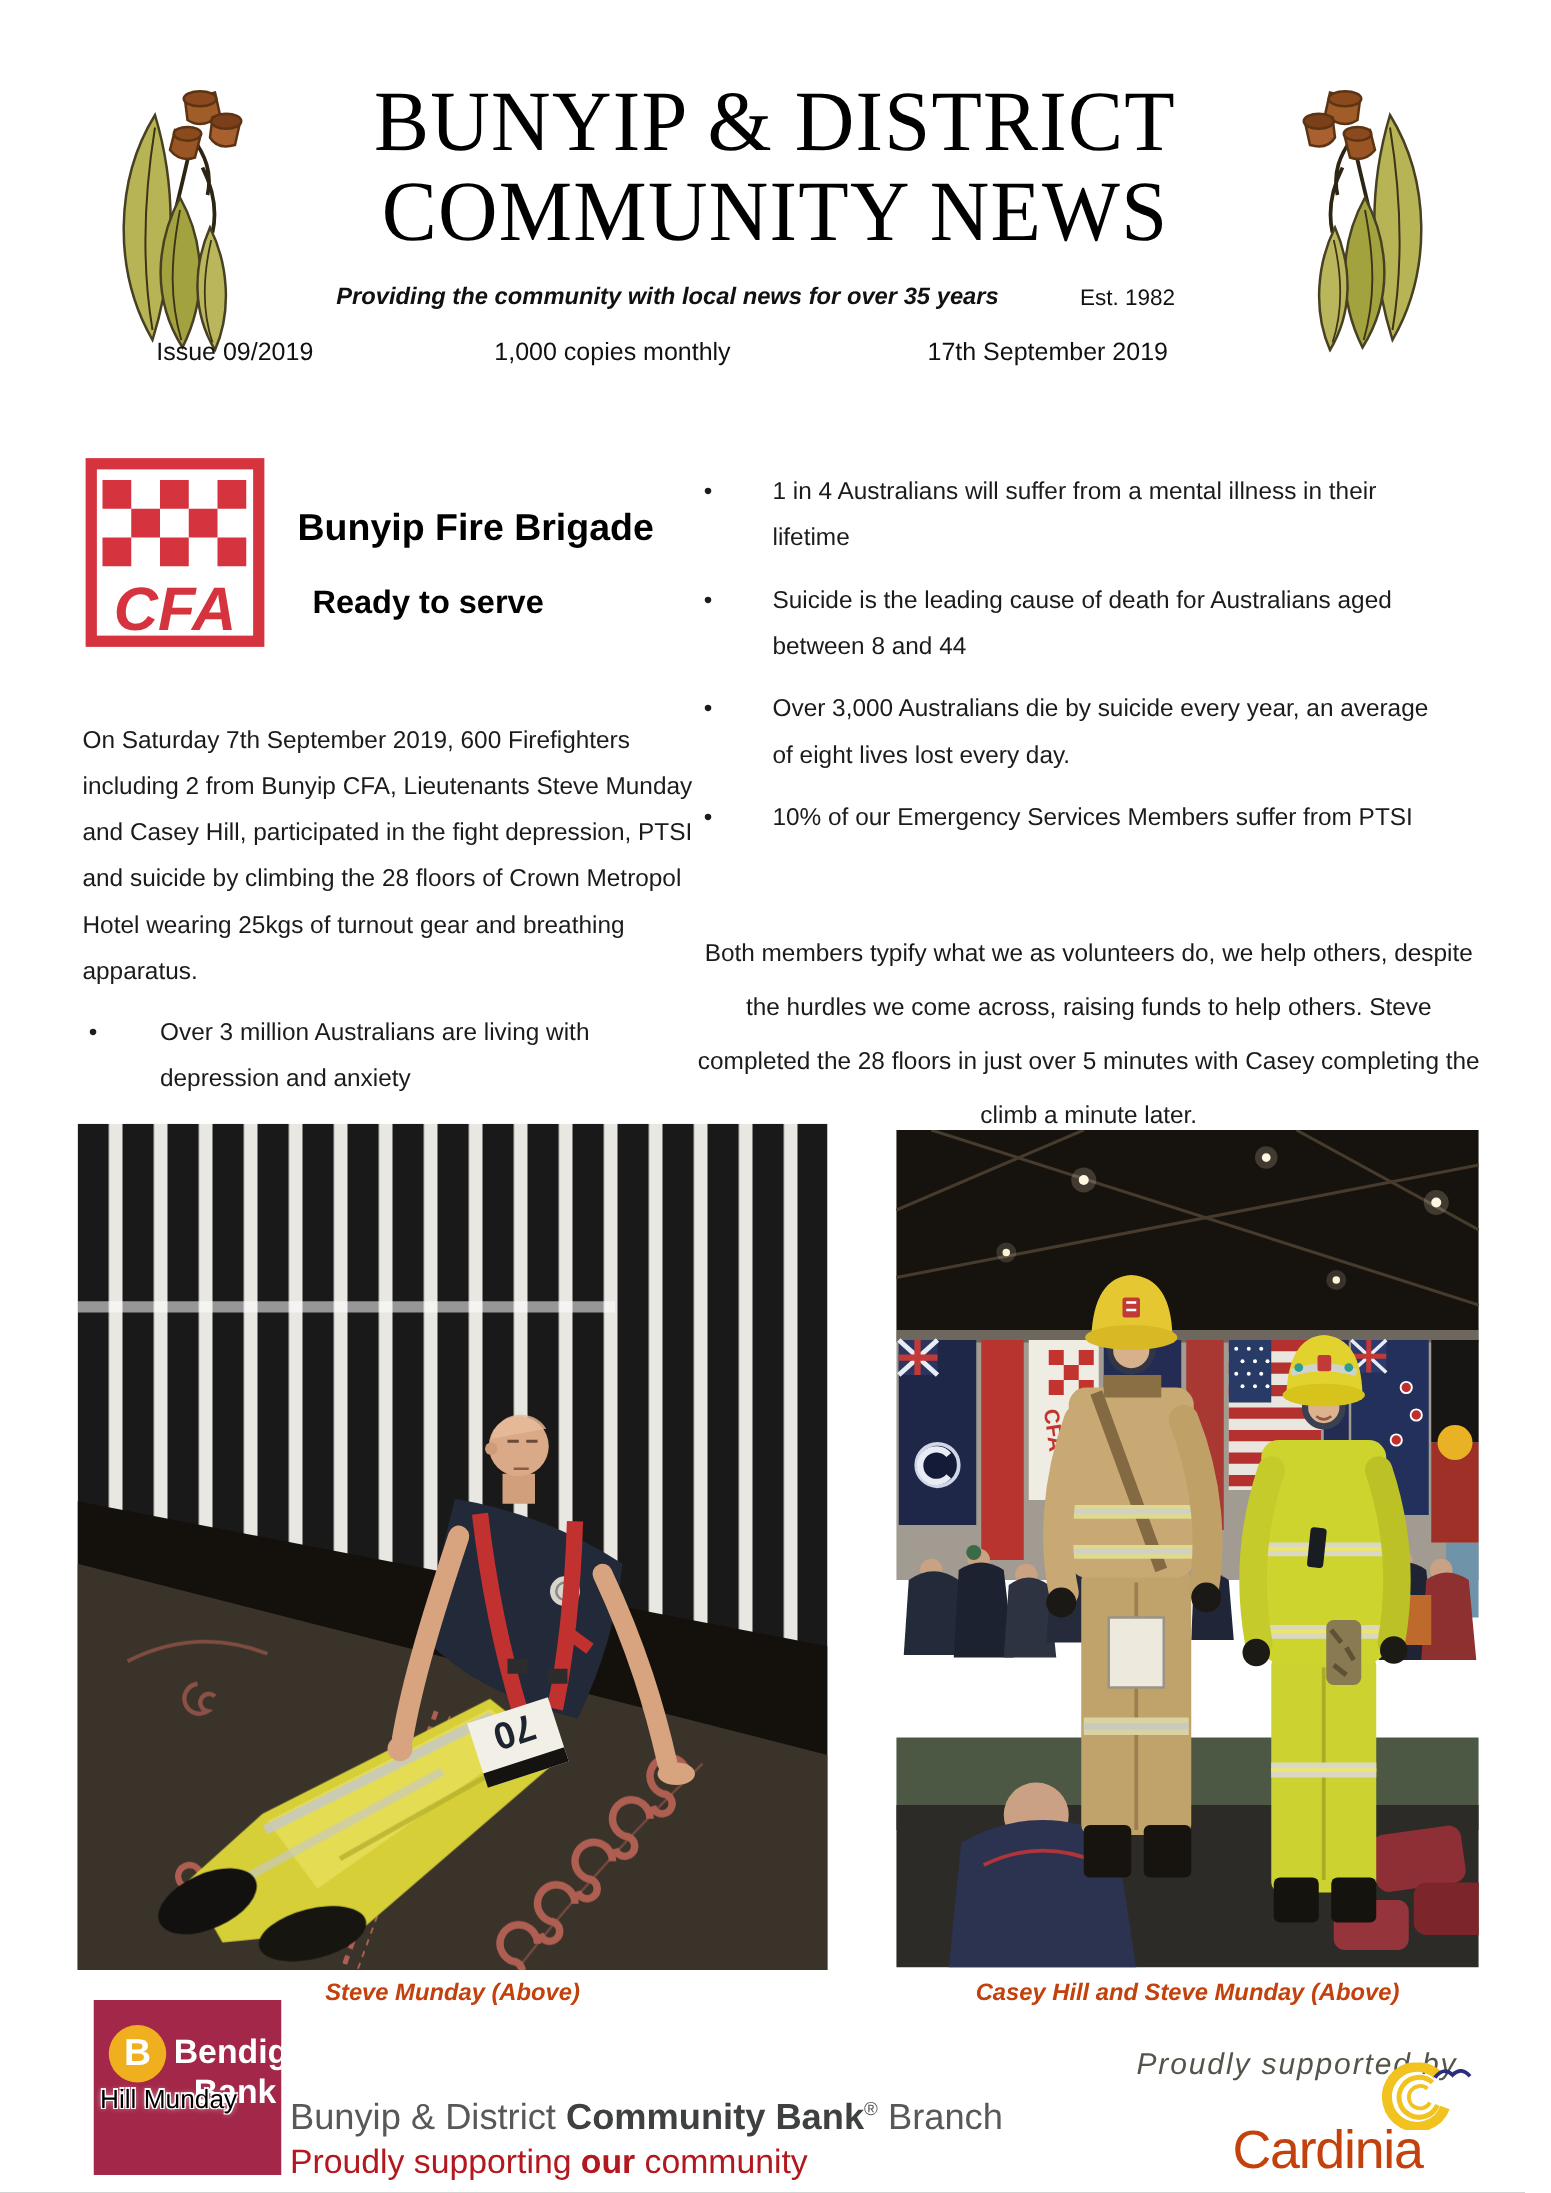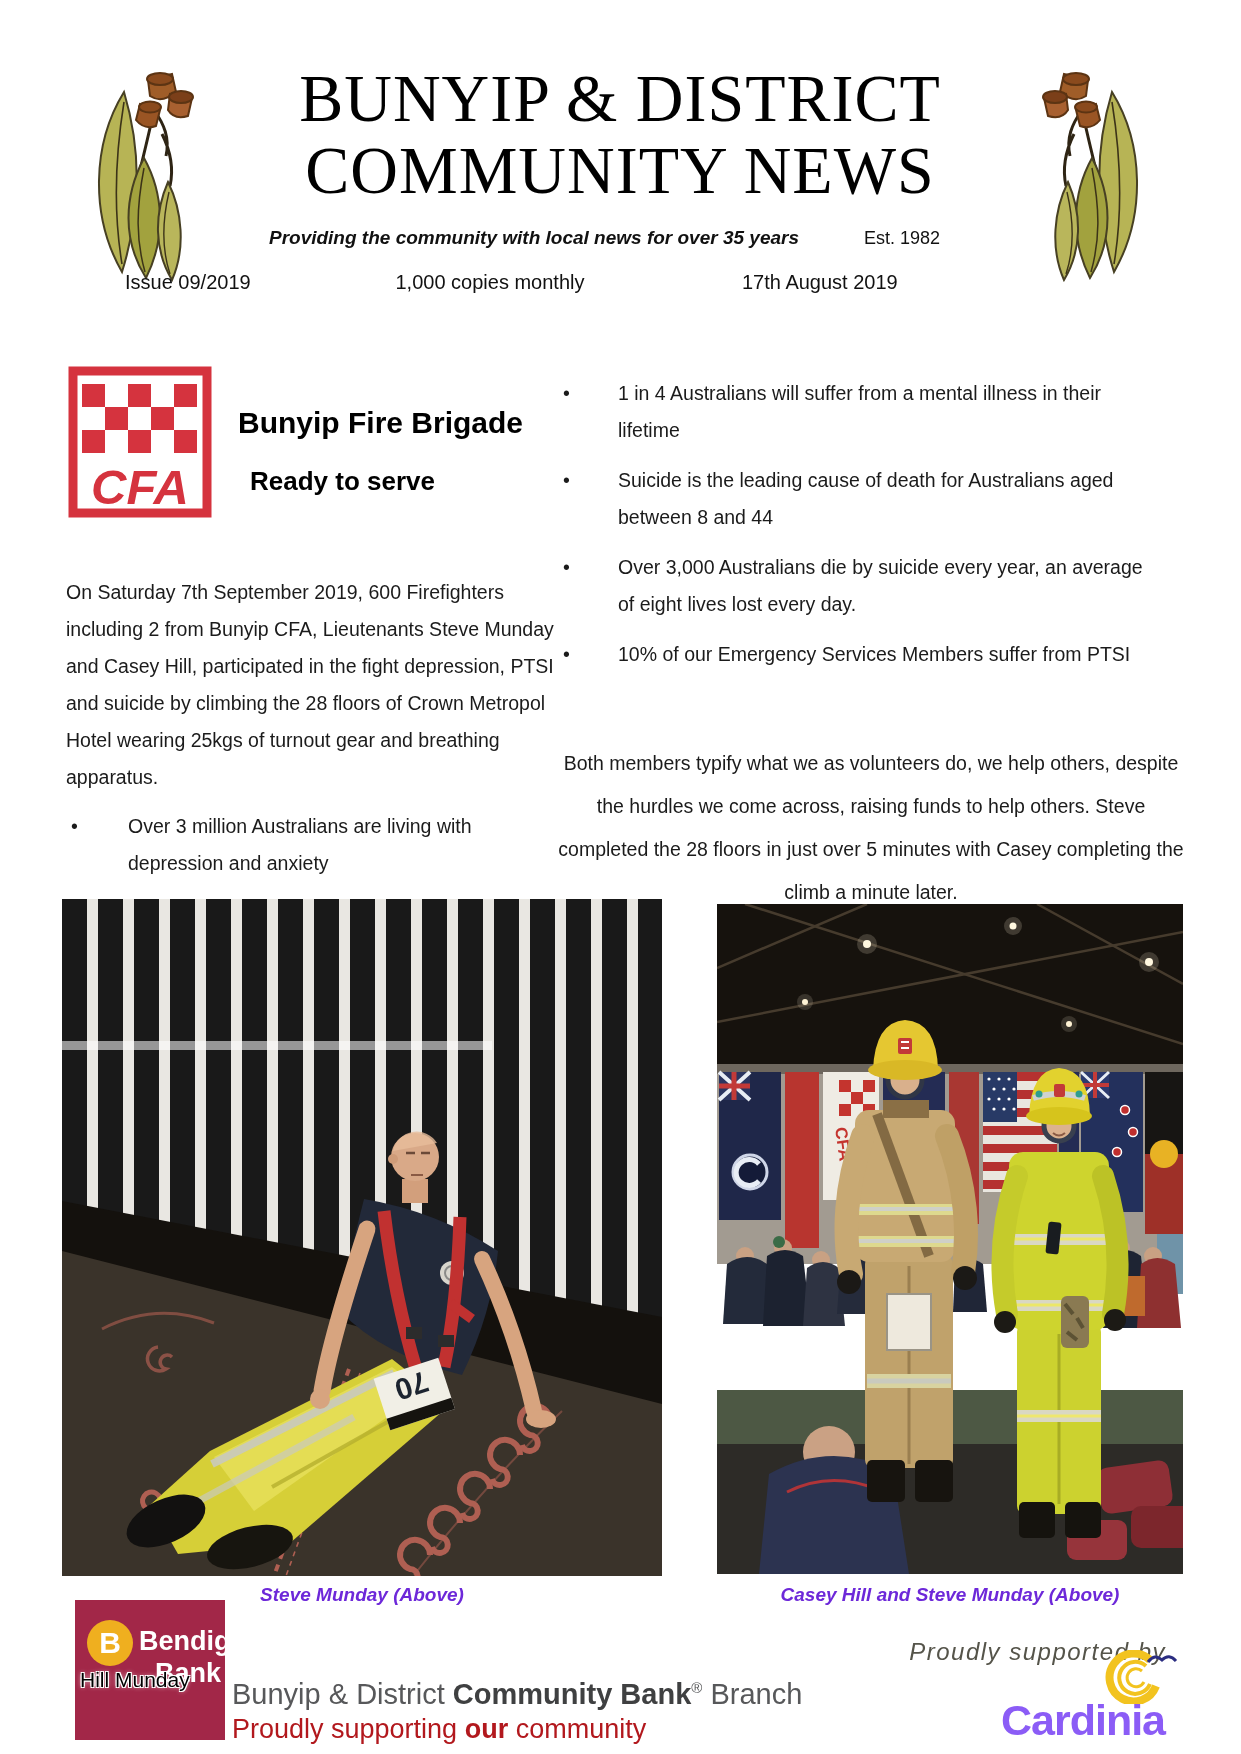--- a/index.html
+++ b/index.html
@@ -38,40 +38,40 @@
   .right-bullets { left:563px; top:375px; width:600px; }
   .right-bullets li { padding-left:55px; line-height:45px; margin-bottom:13px; }
   .closing { left:555px; top:742px; width:632px; text-align:center;
     font-size:19.5px; line-height:43px; }
 
   
   figure.photo { position:absolute; }
   .photo-left { left:62px; top:899px; width:600px; height:677px; }
   .photo-right { left:717px; top:904px; width:466px; height:670px; }
   figure.photo svg { display:block; width:100%; height:100%; }
-  .caption { top:1584px; font-size:19px; font-style:italic; font-weight:600; color:#6d28d9; text-align:center; }
+  .caption { top:1584px; font-size:19px; font-style:italic; font-weight:600; color:#c2410c; text-align:center; }
   .caption-left { left:62px; width:600px; }
   .caption-right { left:717px; width:466px; }
 
   
   .bendigo { left:75px; top:1600px; width:150px; height:140px; background:#A22748; }
   .bendigo .mark { position:absolute; left:12px; top:20px; width:46px; height:46px; border-radius:50%;
     background:#EFAF1F; text-align:center; font-weight:800; font-size:30px; line-height:46px; color:#fff; }
   .bendigo .n1 { position:absolute; left:64px; top:26px; color:#fff; font-weight:800; font-size:27px; }
   .bendigo .n2 { position:absolute; left:80px; top:58px; color:#fff; font-weight:800; font-size:27px; }
   .overlay-name { left:80px; top:1668px; font-size:21px; color:#000;
     text-shadow:-1px -1px 0 #fff, 1px -1px 0 #fff, -1px 1px 0 #fff, 1px 1px 0 #fff, 0 0 5px #fff; }
   .branch-line { left:232px; top:1678px; font-size:29px; color:#57585A; }
   .branch-line b { color:#3F4041; }
   .branch-line sup { font-size:15px; }
   .support-line { left:232px; top:1714px; font-size:27px; color:#B2181D; }
   .supported-by { left:900px; top:1638px; width:266px; text-align:right;
     font-size:24px; font-style:italic; letter-spacing:1.5px; color:#55544a; }
-  .cardinia-word { left:986px; top:1696px; width:194px; text-align:center;
-    font-size:43px; font-weight:700; letter-spacing:-1px; color:#8b5cf6; }
+  .cardinia-word { left:986px; top:1696px; width:194px; text-align:left;
+    font-size:43px; font-weight:400; letter-spacing:-1px; color:#c2410c; }
   .cardinia-crest { left:1092px; top:1650px; width:86px; height:54px; }
 </style>
 </head>
 <body>
 
 <div id="page">
 
   <svg class="abs leaf leaf-left" viewBox="0 0 138 218">
     <g>
       <path d="M88,46 C80,84 68,128 58,176 M88,46 C98,60 104,74 100,92 M96,70 C104,86 108,104 104,122" stroke="#2e2414" stroke-width="3" fill="none"></path>
@@ -112,21 +112,21 @@
   </svg>
 
   <div class="abs masthead">
     <div class="line">BUNYIP &amp; DISTRICT</div>
     <div class="line">COMMUNITY NEWS</div>
   </div>
   <div class="abs tagline">Providing the community with local news for over 35 years</div>
   <div class="abs est">Est. 1982</div>
   <div class="abs issue-row issue">Issue 09/2019</div>
   <div class="abs issue-row copies">1,000 copies monthly</div>
-  <div class="abs issue-row pubdate">17th August 2019</div>
+  <div class="abs issue-row pubdate">17th September 2019</div>
 
   <svg class="abs cfa-logo" viewBox="0 0 144 152">
     <rect x="5" y="5" width="134" height="142" fill="#fff" stroke="#D5333E" stroke-width="9"></rect>
     <g fill="#D5333E">
       <rect x="14" y="18" width="23" height="23"></rect>
         <rect x="60" y="18" width="23" height="23"></rect>
         <rect x="106" y="18" width="23" height="23"></rect>
       <rect x="37" y="41" width="23" height="23"></rect>
         <rect x="83" y="41" width="23" height="23"></rect>
       <rect x="14" y="64" width="23" height="23"></rect>

